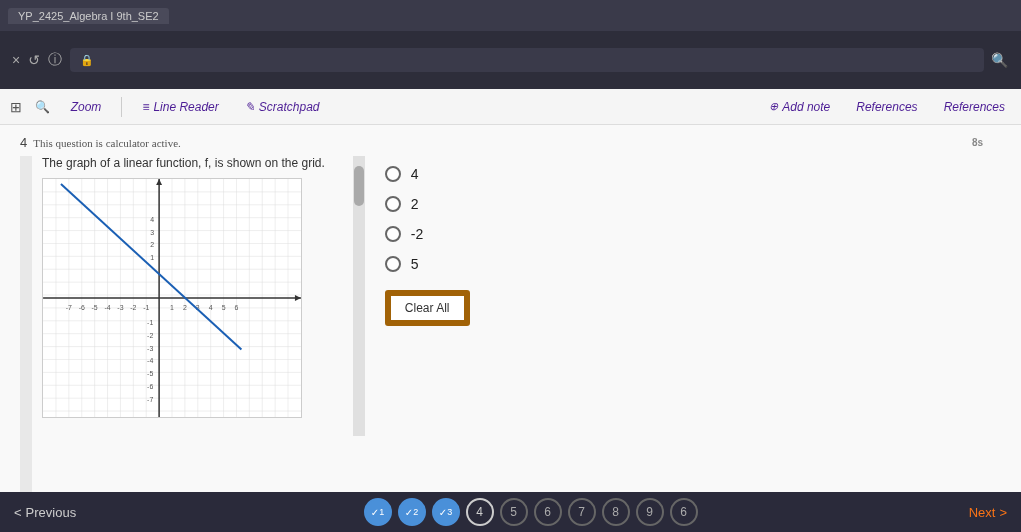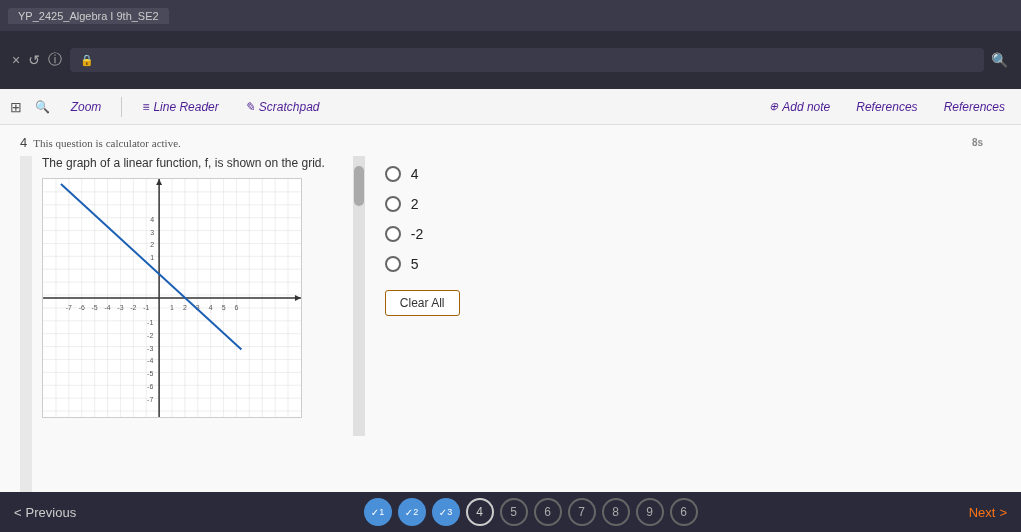--- a/index.html
+++ b/index.html
@@ -160,21 +160,21 @@
       flex-shrink: 0;
     }
 
     .answer-label {
       font-size: 14px;
       color: #222;
     }
 
     .clear-all-btn {
       background: white;
-      border: 1px solid #a16207;
+      border: 6px solid #a16207;
       padding: 5px 14px;
       font-size: 12px;
       color: #333;
       border-radius: 3px;
       cursor: pointer;
       margin-top: 4px;
       width: fit-content;
     }
 
     .zero-question {

